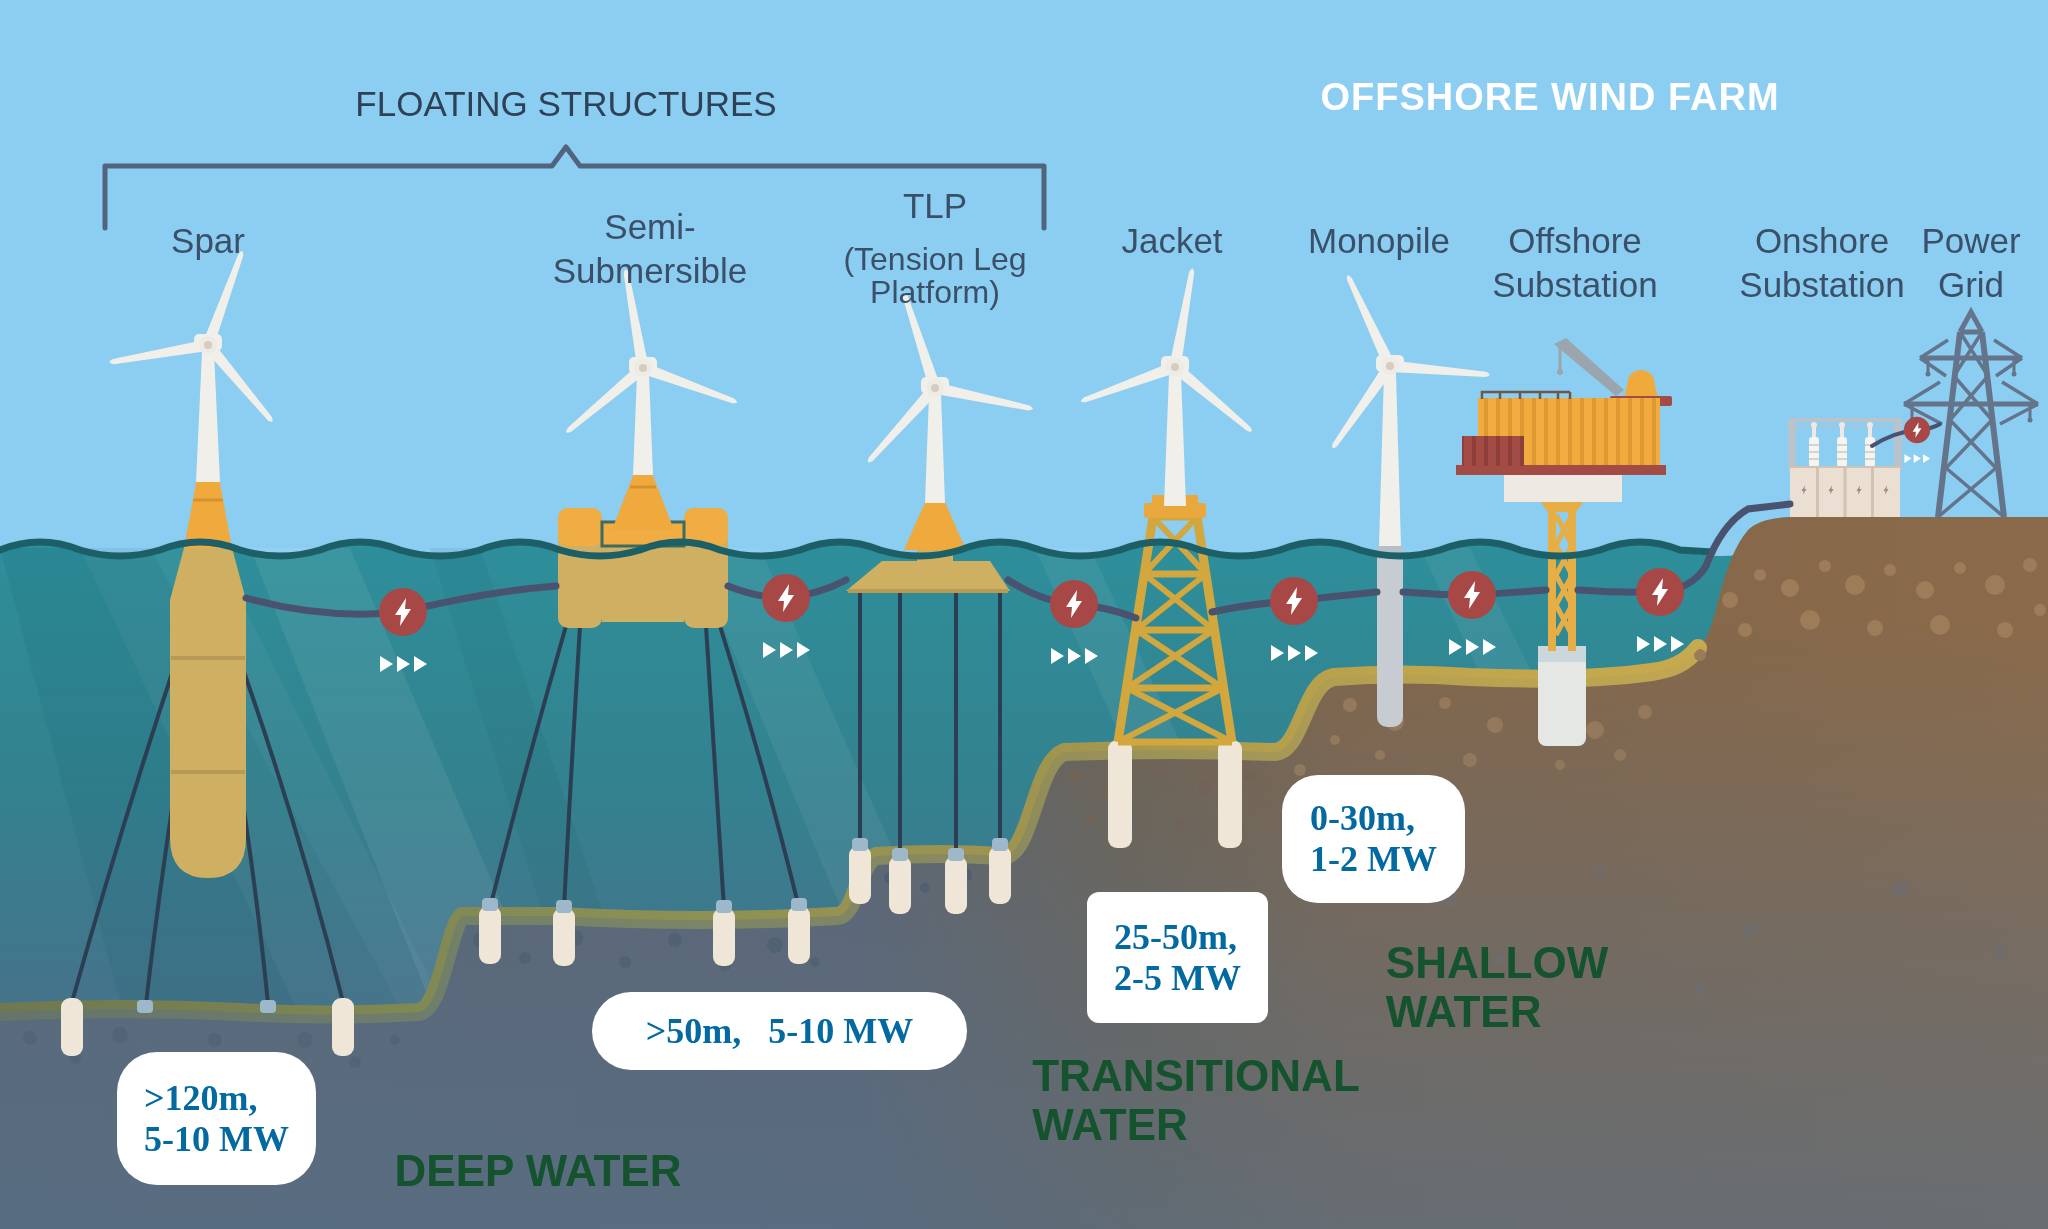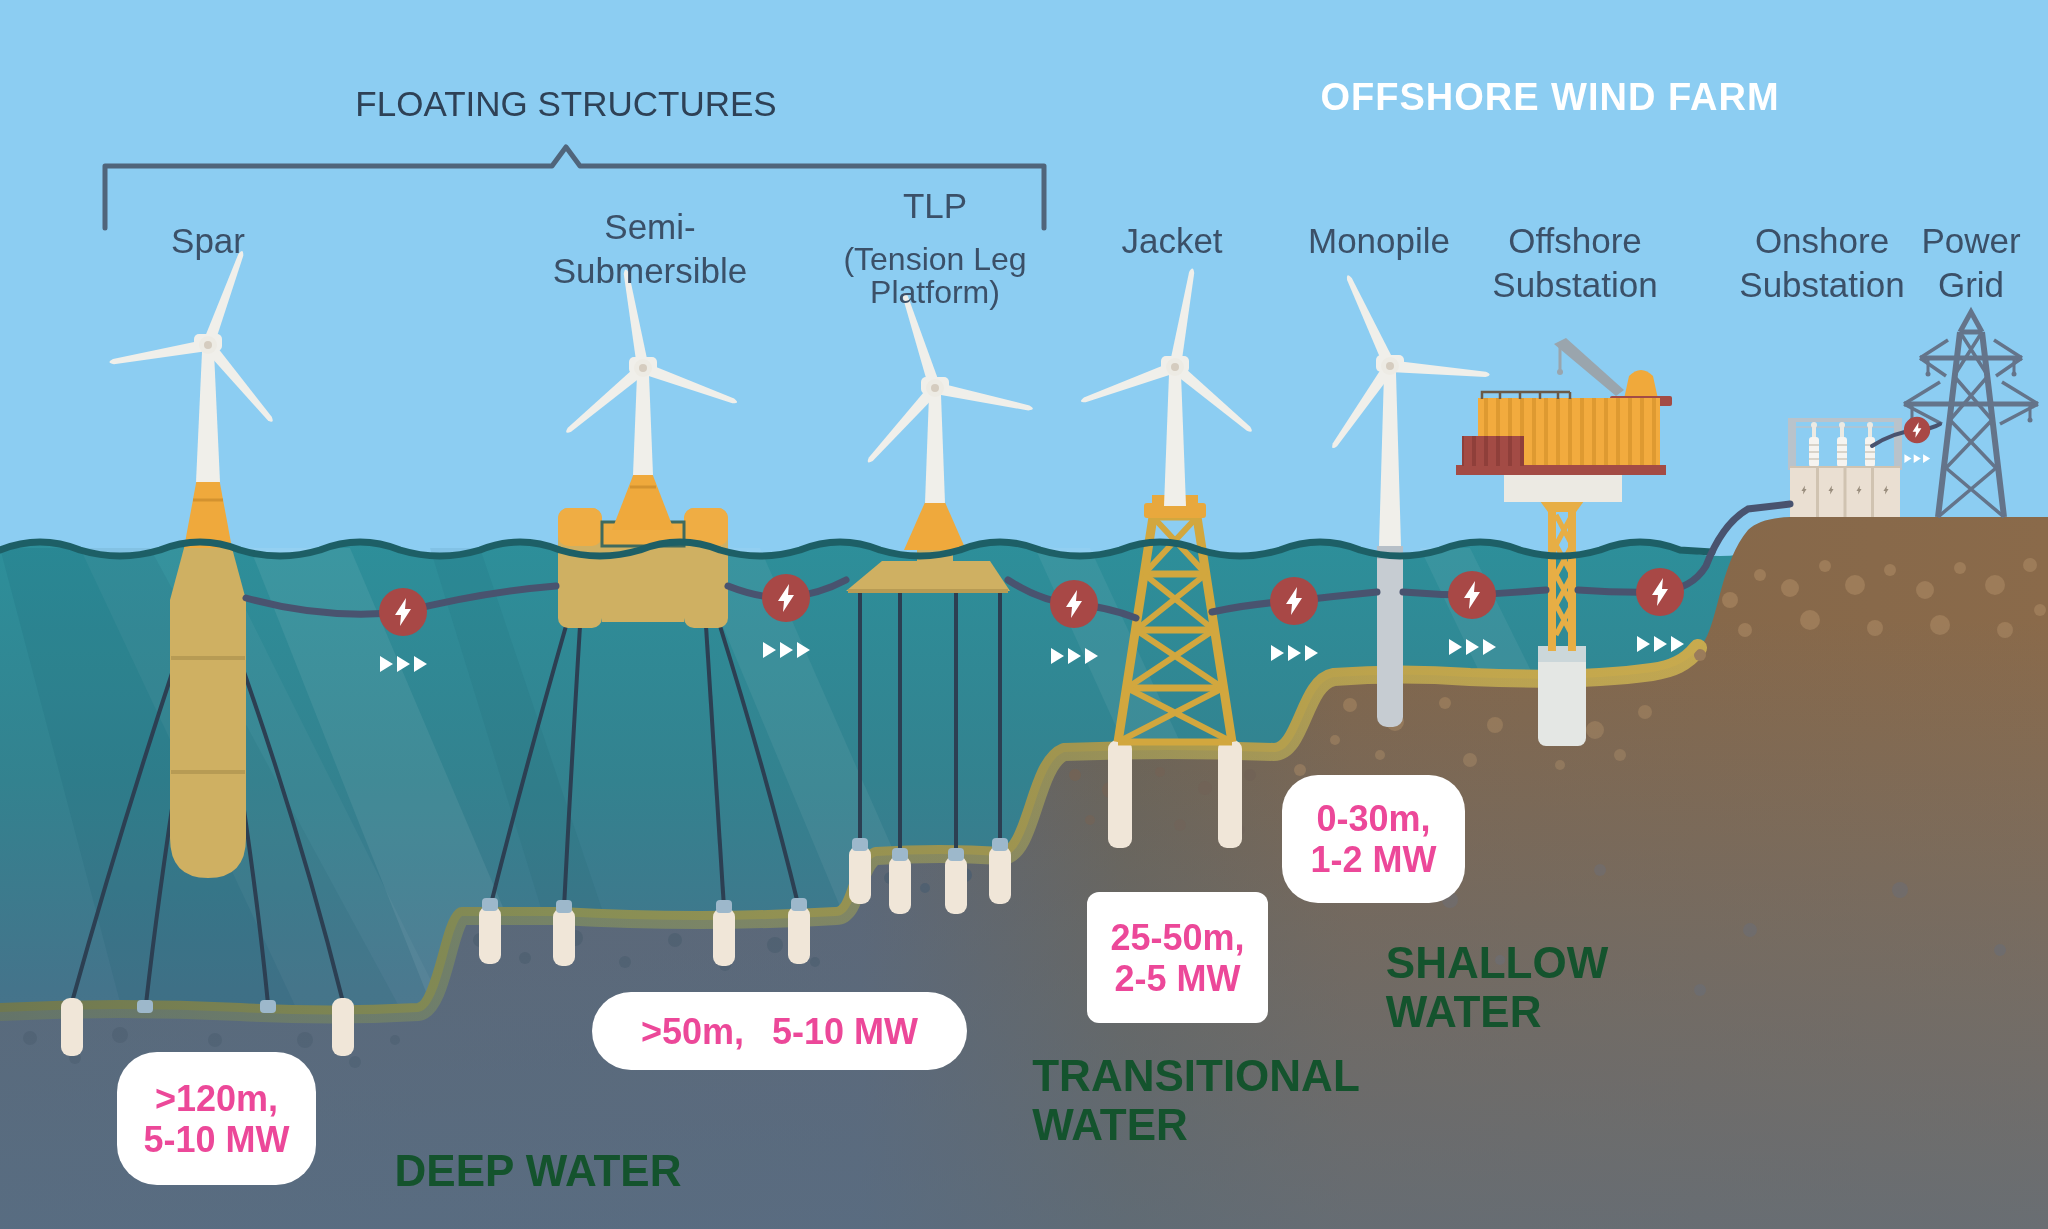--- a/index.html
+++ b/index.html
@@ -9,22 +9,22 @@
   .title{position:absolute;transform:translateX(-50%);color:#ffffff;font-weight:bold;
          font-size:38px;letter-spacing:1px;white-space:nowrap;}
   .grp{position:absolute;transform:translateX(-50%);color:#2e4156;font-weight:normal;
        font-size:35px;white-space:nowrap;}
   .lbl{position:absolute;transform:translateX(-50%);text-align:center;white-space:pre-line;
        color:#3b5068;font-size:35px;line-height:44px;}
   .lbl.sub{font-size:32px;line-height:33px;margin-top:16px;}
   .zone{position:absolute;transform:translateX(-50%);text-align:left;white-space:pre-line;
         color:#14532d;font-weight:bold;font-size:44px;line-height:49px;}
   .badge{position:absolute;background:#ffffff;display:flex;align-items:center;justify-content:center;
-         text-align:center;white-space:pre-line;color:#ec4899;font-weight:bold;
-         font-size:36px;line-height:41px;}
+         text-align:left;white-space:pre-line;color:#0369a1;font-weight:bold;
+         font-size:36px;line-height:41px;font-family:Liberation Serif, serif;}
 </style>
 </head>
 <body>
 
 <div class="stage">
 
 <svg width="2048" height="1229" viewBox="0 0 2048 1229" xmlns="http://www.w3.org/2000/svg">
   <defs>
     <linearGradient id="waterG" x1="0" y1="540" x2="0" y2="1229" gradientUnits="userSpaceOnUse">
       <stop offset="0" stop-color="#2d8f9a"></stop>

